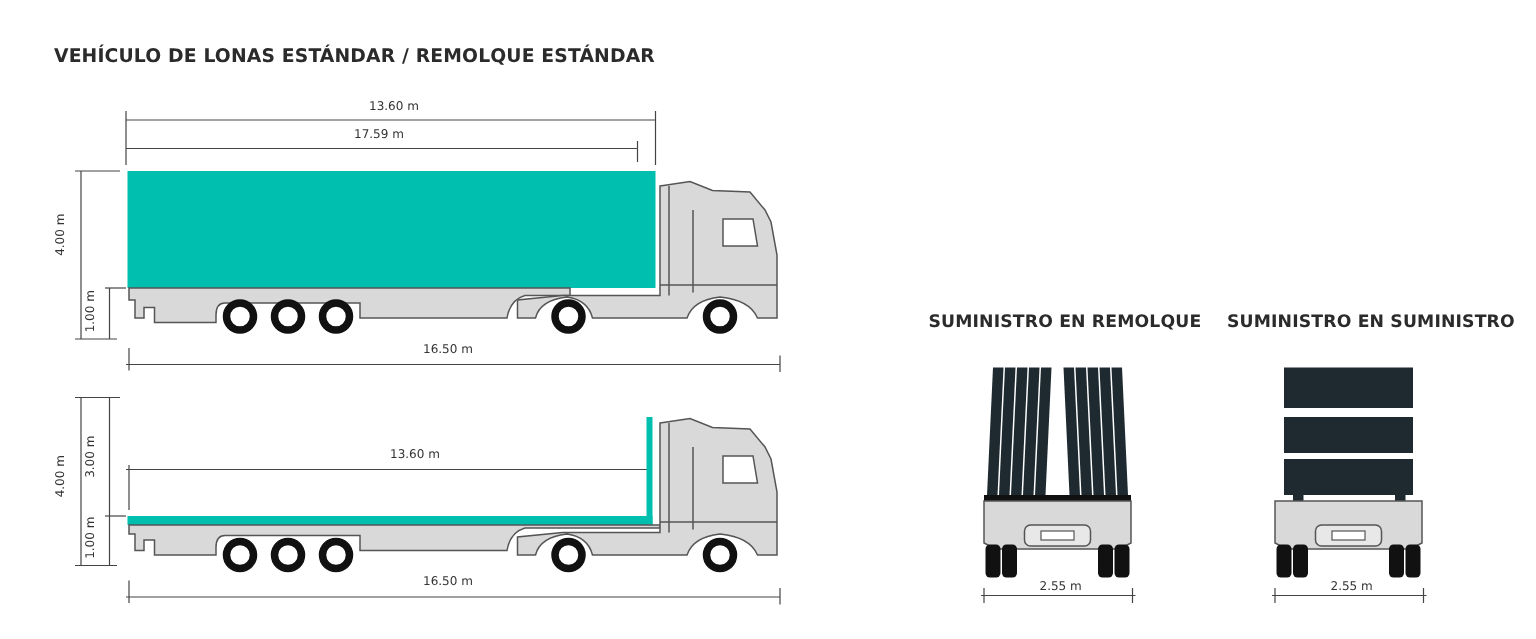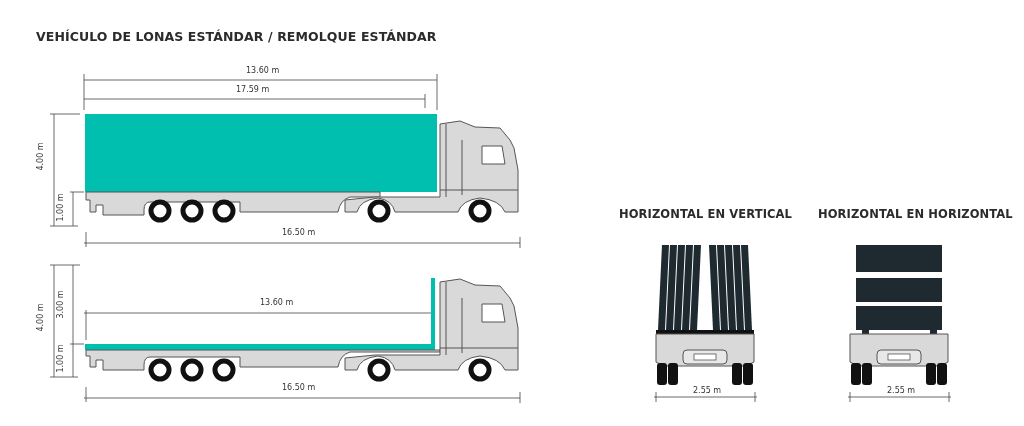--- a/index.html
+++ b/index.html
@@ -146,16 +146,16 @@
 <div class="dim v" style="left:26px;top:152px;">4.00 m</div>
 <div class="dim v" style="left:46px;top:203px;">1.00 m</div>
 <div class="dim" style="left:282px;top:228px;">16.50 m</div>
 
 <div class="dim v" style="left:26px;top:313px;">4.00 m</div>
 <div class="dim v" style="left:46px;top:300px;">3.00 m</div>
 <div class="dim v" style="left:46px;top:354px;">1.00 m</div>
 <div class="dim" style="left:260px;top:298px;">13.60 m</div>
 <div class="dim" style="left:282px;top:383px;">16.50 m</div>
 
-<div class="title" style="left:619px;top:207px;font-size:11.5px;">HORIZONTAL EN VERTICAL</div>
-<div class="title" style="left:818px;top:207px;font-size:11.5px;">HORIZONTAL EN HORIZONTAL</div>
+<div class="title" style="left:619px;top:207px;font-size:11.5px;">SUMINISTRO EN REMOLQUE</div>
+<div class="title" style="left:818px;top:207px;font-size:11.5px;">SUMINISTRO EN SUMINISTRO</div>
 <div class="dim" style="left:693px;top:386px;">2.55 m</div>
 <div class="dim" style="left:887px;top:386px;">2.55 m</div>
 
 </body></html>

